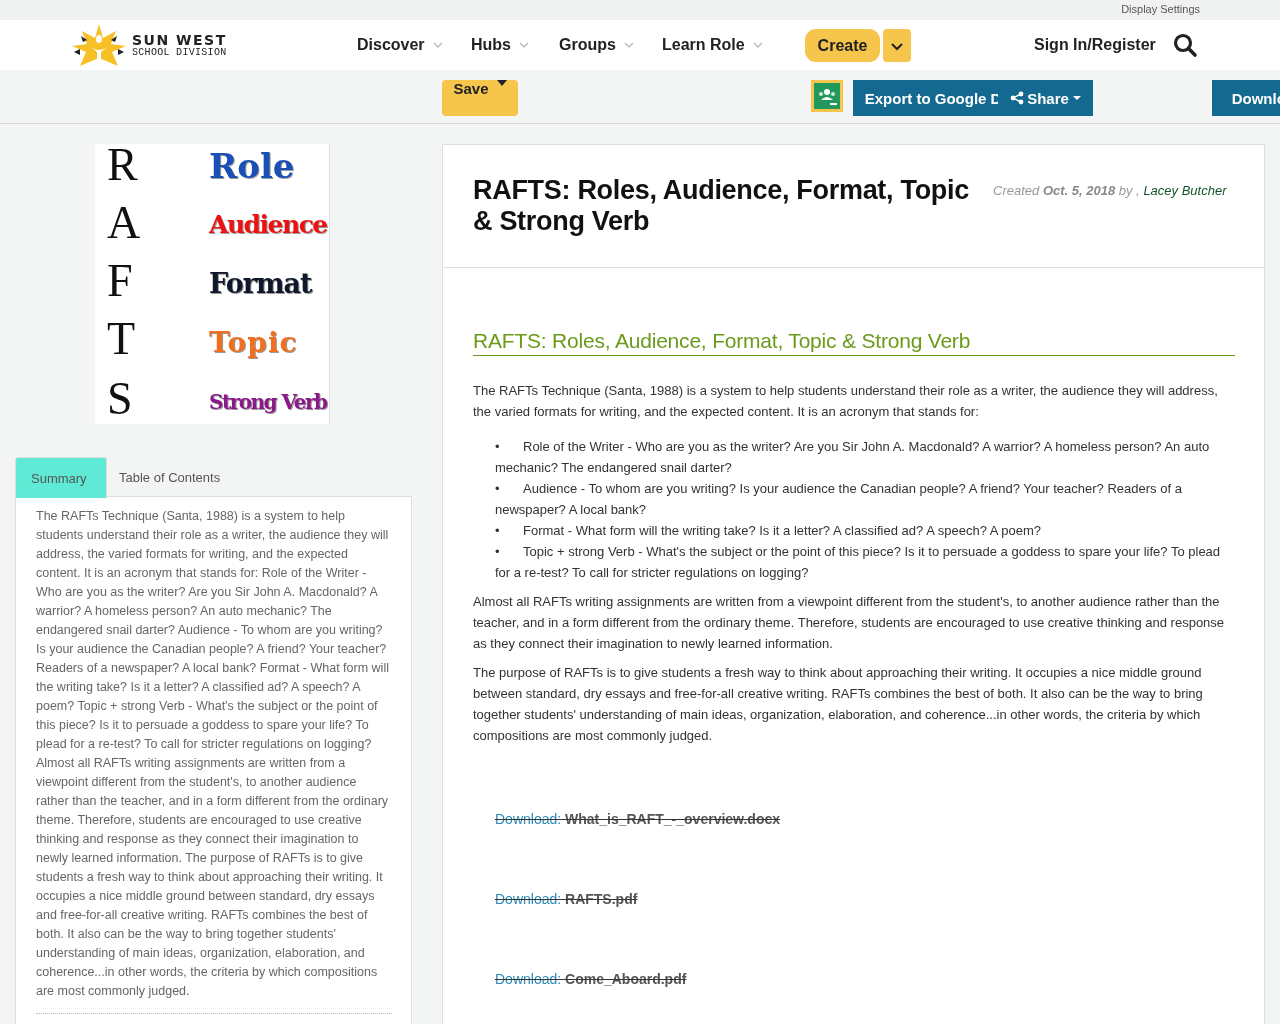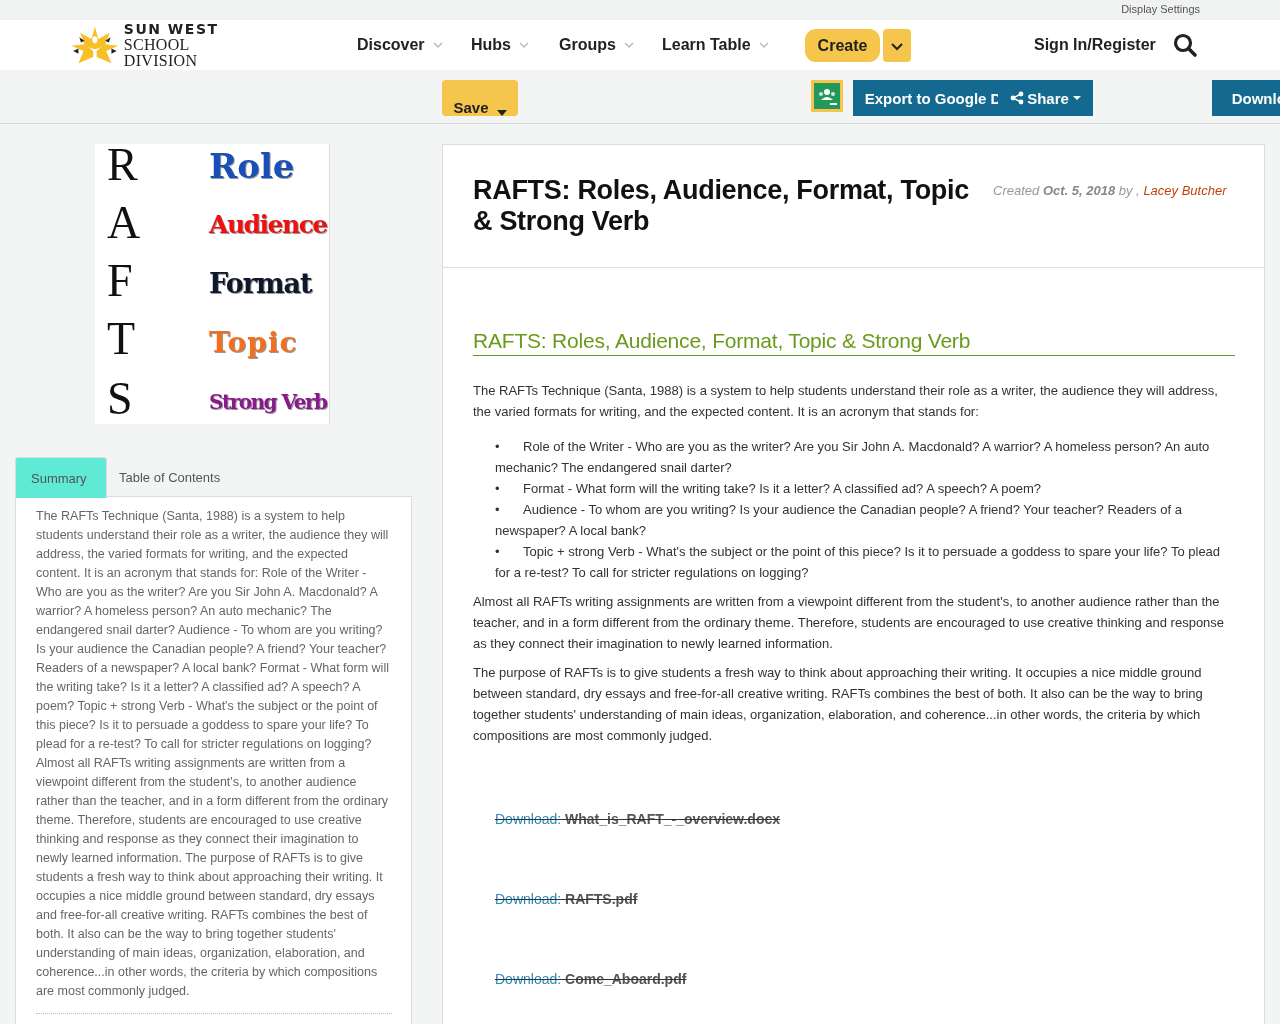--- a/index.html
+++ b/index.html
@@ -4,50 +4,50 @@
 <style>
   * { box-sizing: border-box; margin: 0; padding: 0; }
   body { width: 1280px; height: 1024px; overflow: hidden; background: #f3f4f4; font-family: "Liberation Sans", sans-serif; color: #333; position: relative; }
   .topstrip { position: absolute; left: 0; top: 0; width: 1280px; height: 20px; background: #f0f1f1; }
   .topstrip .ds { position: absolute; right: 80px; top: 3px; font-size: 11px; color: #555; cursor: pointer; }
   .navbar { position: absolute; left: 0; top: 20px; width: 1280px; height: 50px; background: #fff; }
   .logo { position: absolute; left: 68px; top: 2px; width: 180px; height: 46px; display: flex; align-items: center; }
   .logo svg { width: 62px; height: 46px; }
   .logo .lt { margin-left: 2px; line-height: 1; }
   .logo .l1 { font-family: "DejaVu Sans", sans-serif; font-weight: bold; font-size: 14px; color: #222; letter-spacing: 1.5px; }
-  .logo .l2 { font-family: Liberation Serif, serif; font-size: 16px; color: #222; margin-top: 1px; letter-spacing: 0.3px; }
+  .logo .l2 { font-family: Liberation Mono, monospace; font-size: 10px; color: #222; margin-top: 1px; letter-spacing: 0.3px; }
   .nav-item { position: absolute; top: 16px; font-size: 16px; font-weight: bold; color: #222; display: flex; align-items: center; cursor: pointer; }
   .nav-item .chev { margin-left: 8px; width: 10px; height: 10px; }
   .create-btn { position: absolute; left: 805px; top: 9px; width: 75px; height: 33px; background: #f6c54c; border-radius: 11px; font-weight: bold; font-size: 16px; color: #222; display: flex; align-items: center; justify-content: center; cursor: pointer; }
   .create-dd { position: absolute; left: 883px; top: 9px; width: 28px; height: 33px; background: #f6c54c; border-radius: 4px; display: flex; align-items: center; justify-content: center; cursor: pointer; }
   .signin { position: absolute; left: 1034px; top: 16px; font-size: 16px; font-weight: bold; color: #222; cursor: pointer; }
   .search { position: absolute; left: 1172px; top: 12px; width: 26px; height: 26px; cursor: pointer; }
   .toolbar { position: absolute; left: 0; top: 70px; width: 1280px; height: 54px; background: #f3f4f4; border-bottom: 1px solid #d8d8d8; }
-  .save-btn { position: absolute; left: 442px; top: 10px; width: 76px; height: 36px; background: #f6c54c; border-radius: 4px; font-weight: bold; font-size: 15px; color: #222; display: flex; align-items: flex-end; justify-content: center; cursor: pointer; }
+  .save-btn { position: absolute; left: 442px; top: 10px; width: 76px; height: 36px; background: #f6c54c; border-radius: 4px; font-weight: bold; font-size: 15px; color: #222; display: flex; align-items: flex-start; justify-content: center; cursor: pointer; }
   .save-btn .caret { margin-left: 8px; width: 0; height: 0; border-left: 5px solid transparent; border-right: 5px solid transparent; border-top: 6px solid #222; }
   .classroom { position: absolute; left: 811px; top: 10px; width: 32px; height: 32px; border: 3px solid #f6c54c; background: #22995a; cursor: pointer; }
   .blue-btn { position: absolute; top: 10px; height: 36px; background: #13698f; color: #fff; border-radius: 0; font-weight: bold; font-size: 15px; display: flex; align-items: center; justify-content: center; cursor: pointer; }
   .blue-btn .caret { margin-left: 4px; width: 0; height: 0; border-left: 4px solid transparent; border-right: 4px solid transparent; border-top: 4px solid #fff; }
   .left-img { position: absolute; left: 95px; top: 144px; width: 235px; height: 280px; background: #fff; border-right: 1px solid #ddd; }
   .img-row { position: absolute; left: 0; width: 235px; height: 56px; }
   .img-row .big { position: absolute; left: 12px; font-family: "Liberation Serif", serif; font-size: 46px; color: #111; }
   .img-row .word { position: absolute; left: 114px; font-family: "DejaVu Serif", serif; font-weight: bold; text-shadow: 1px 1px 0 #999; white-space: nowrap; }
   .tabs { position: absolute; left: 15px; top: 457px; width: 397px; height: 40px; }
   .tab { position: absolute; top: 0; height: 40px; font-size: 13px; color: #555; display: flex; align-items: center; padding: 0 15px; cursor: pointer; }
   .tab.active { left: 0; width: 92px; background: #5eead4; border: 1px solid #ddd; border-bottom: none; border-radius: 3px 3px 0 0; z-index: 2; height: 41px; }
   .tab.t2 { left: 89px; }
   .summary-panel { position: absolute; left: 15px; top: 496px; width: 397px; height: 540px; background: #fff; border: 1px solid #ddd; }
   .summary-text { position: absolute; left: 20px; top: 10px; width: 356px; font-size: 12.5px; line-height: 19px; color: #666; }
   .summary-rule { position: absolute; left: 20px; top: 516px; width: 356px; border-top: 1px dotted #bbb; }
   .main-card { position: absolute; left: 442px; top: 144px; width: 823px; height: 900px; background: #fff; border: 1px solid #ddd; }
   .title-area { position: absolute; left: 0; top: 0; width: 821px; height: 123px; border-bottom: 1px solid #ddd; }
   .doc-title { position: absolute; left: 30px; top: 30px; width: 510px; font-size: 27px; font-weight: bold; color: #111; line-height: 31px; letter-spacing: -0.3px; }
   .meta { position: absolute; left: 550px; top: 38px; font-size: 13px; font-style: italic; color: #999; white-space: nowrap; }
   .meta .d { color: #888; font-weight: bold; }
-  .meta .a { color: #c2410c; }
+  .meta .a { color: #14532d; }
   .body-content { position: absolute; left: 30px; top: 183px; width: 762px; }
   .h2 { font-size: 21px; color: #6a9a1a; border-bottom: 1px solid #6a9a1a; padding-bottom: 1px; line-height: 26px; letter-spacing: -0.2px; }
   .p { font-size: 13px; line-height: 21px; color: #333; margin-top: 22px; }
   .ul { margin-top: 14px; padding-left: 22px; font-size: 13px; line-height: 21px; color: #333; list-style: none; }
   .ul li { position: relative; }
   .ul li .b { display: inline-block; width: 28px; font-size: 10px; }
   .ul li::before { content: "•"; position: absolute; left: 0; }
   .p2 { margin-top: 8px; }
   .dl { position: absolute; left: 52px; font-size: 14px; font-weight: bold; text-decoration: line-through; white-space: nowrap; cursor: pointer; }
   .dl .lbl { color: #2a8ab8; font-weight: normal; }
@@ -89,21 +89,21 @@
         <path d="M1,3 L5,7 L9,3" stroke="#bbb" stroke-width="1.5" fill="none"></path>
       </svg>
   </div>
   <div class="nav-item" style="left:559px">
     <span>Groups</span>
     <svg class="chev" viewBox="0 0 10 10">
         <path d="M1,3 L5,7 L9,3" stroke="#bbb" stroke-width="1.5" fill="none"></path>
       </svg>
   </div>
   <div class="nav-item" style="left:662px">
-    <span>Learn Table</span>
+    <span>Learn Role</span>
     <svg class="chev" viewBox="0 0 10 10">
         <path d="M1,3 L5,7 L9,3" stroke="#bbb" stroke-width="1.5" fill="none"></path>
       </svg>
   </div>
 
   <div class="create-btn">Create</div>
   <div class="create-dd">
     <svg width="12" height="10" viewBox="0 0 12 10">
         <path d="M1,3 L6,8 L11,3" stroke="#222" stroke-width="2" fill="none"></path>
       </svg>
@@ -189,22 +189,22 @@
       <span>by ,</span>
       <span class="a">Lacey Butcher</span>
     </div>
   </div>
 
   <div class="body-content">
     <div class="h2">RAFTS: Roles, Audience, Format, Topic &amp; Strong Verb</div>
     <div class="p" style="margin-top:24px">The RAFTs Technique (Santa, 1988) is a system to help students understand their role as a writer, the audience they will address, the varied formats for writing, and the expected content. It is an acronym that stands for:</div>
     <ul class="ul">
       <li><span class="b"></span><span>Role of the Writer - Who are you as the writer? Are you Sir John A. Macdonald? A warrior? A homeless person? An auto mechanic? The endangered snail darter?</span></li>
+      <li><span class="b"></span><span>Audience - To whom are you writing? Is your audience the Canadian people? A friend? Your teacher? Readers of a newspaper? A local bank?</span></li>
       <li><span class="b"></span><span>Format - What form will the writing take? Is it a letter? A classified ad? A speech? A poem?</span></li>
-      <li><span class="b"></span><span>Audience - To whom are you writing? Is your audience the Canadian people? A friend? Your teacher? Readers of a newspaper? A local bank?</span></li>
       <li><span class="b"></span><span>Topic + strong Verb - What's the subject or the point of this piece? Is it to persuade a goddess to spare your life? To plead for a re-test? To call for stricter regulations on logging?</span></li>
     </ul>
     <div class="p p2">Almost all RAFTs writing assignments are written from a viewpoint different from the student's, to another audience rather than the teacher, and in a form different from the ordinary theme. Therefore, students are encouraged to use creative thinking and response as they connect their imagination to newly learned information.</div>
     <div class="p p2">The purpose of RAFTs is to give students a fresh way to think about approaching their writing. It occupies a nice middle ground between standard, dry essays and free-for-all creative writing. RAFTs combines the best of both. It also can be the way to bring together students' understanding of main ideas, organization, elaboration, and coherence...in other words, the criteria by which compositions are most commonly judged.</div>
   </div>
 
   <div class="dl" style="top:666px">
     <span class="lbl">Download:</span>
     <span class="fn">What_is_RAFT_-_overview.docx</span>
   </div>

